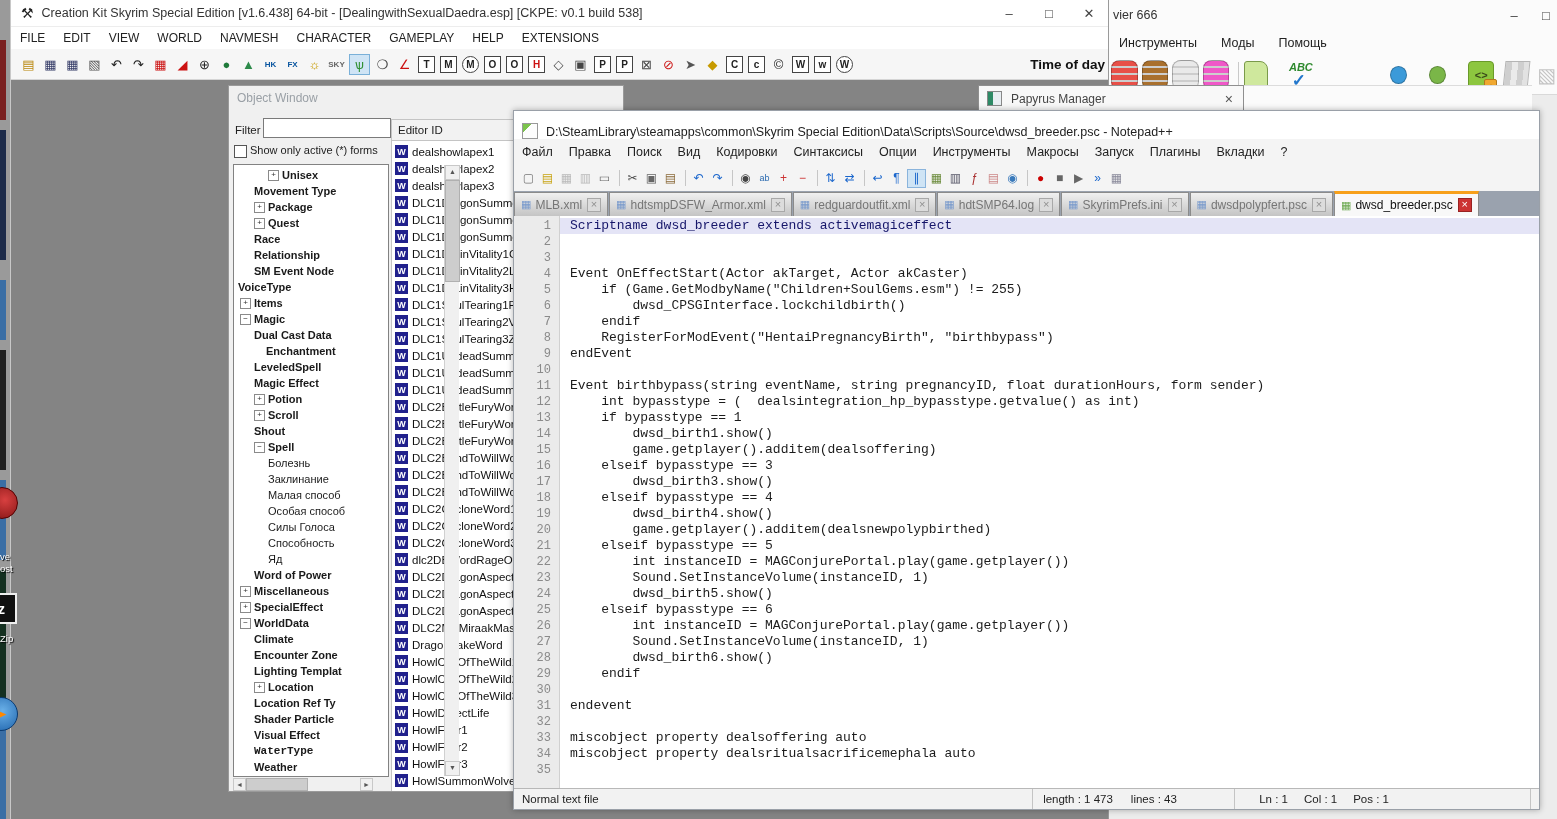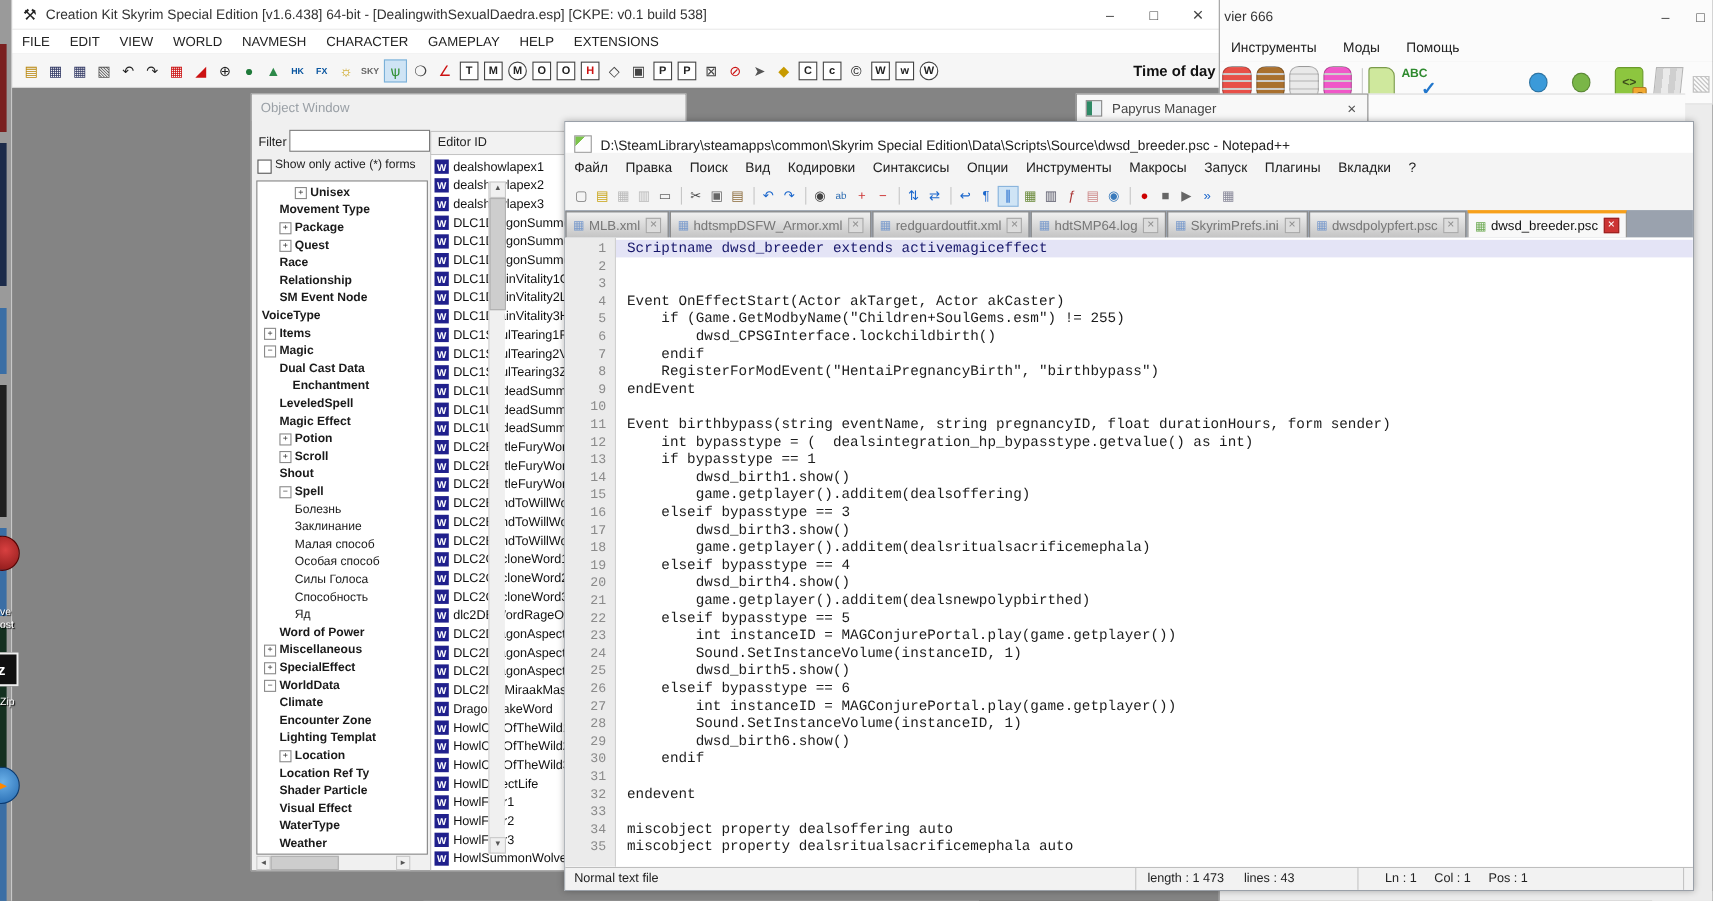--- a/index.html
+++ b/index.html
@@ -36,21 +36,21 @@
   #ra-title .ttl{font-size:12.5px;color:#333;padding-left:4px;}
   #ra-menu{height:26px;background:#fbfbfb;}
   #ra-menu .mi{font-size:12.5px;padding:0 14px 0 10px;}
   #ra-tools{height:38px;background:#fbfbfb;border-bottom:1px solid #d9d9d9;display:flex;align-items:center;padding-left:2px;}
   .cyl{width:26px;height:28px;border-radius:9px/8px;margin-right:4px;border:1px solid rgba(0,0,0,.25);}
   .vsep{width:1px;height:26px;background:#c9c9c9;margin:0 5px;}
   .sp{width:82px;}
   .dot{width:16px;height:16px;border-radius:50%;border:1px solid rgba(0,0,0,.25);margin-right:22px;}
   .scrollic{width:23px;height:26px;background:#cfe89d;border:1px solid #7a9a4a;border-radius:3px 8px 3px 3px;margin-right:6px;}
   .abcic{width:34px;height:28px;position:relative;margin-right:6px;}
-  .abcic .t{position:absolute;left:0;top:0;font-size:11px;font-weight:bold;color:#2f8a2f;}
+  .abcic .t{position:absolute;left:15px;top:0;font-size:11px;font-weight:bold;color:#2f8a2f;font-style:italic;}
   .abcic .chk{position:absolute;right:0;bottom:-2px;font-size:17px;font-weight:bold;color:#2277cc;}
   .codeic{width:26px;height:26px;background:#8dc63f;border:1px solid #6a9a2a;border-radius:4px;display:flex;align-items:center;justify-content:center;font-size:11px;font-weight:bold;color:#3a4a1a;margin-right:4px;position:relative;}
   .codeic .sub{position:absolute;right:-4px;bottom:-4px;width:11px;height:11px;background:#f0a830;border:1px solid #b07820;border-radius:2px;font-size:6px;display:flex;align-items:center;justify-content:center;color:#5a3a00;}
   .books{width:24px;height:26px;background:linear-gradient(90deg,#cfcfcf 0 6px,#eaeaea 6px 12px,#cfcfcf 12px 18px,#e2e2e2 18px 24px);border:1px solid #b5b5b5;transform:skewX(-6deg);margin:0 8px 0 6px;}
   .cubeic{font-size:20px;color:#c4c4c4;margin-right:2px;}
   
   #ow{position:absolute;left:228px;top:85px;width:396px;height:707px;background:#f0f0f0;
       border:1px solid #9a9a9a;box-sizing:border-box;z-index:20;}
   #ow-titlebar{height:24px;display:flex;align-items:center;padding-left:8px;background:#f0f0f0;}
   #ow-titlebar .ttl{font-size:12px;color:#9aa0a6;text-align:center;}
@@ -360,21 +360,21 @@
         </div>
         <div class="trow b" style="padding-left: 20px;">
           <span class="tlab">Location Ref Ty</span>
         </div>
         <div class="trow b" style="padding-left: 20px;">
           <span class="tlab">Shader Particle</span>
         </div>
         <div class="trow b" style="padding-left: 20px;">
           <span class="tlab">Visual Effect</span>
         </div>
-        <div class="trow b" style="padding-left: 20px;">
+        <div class="trow b" style="padding-left: 20px; font-family: Liberation Mono, monospace;">
           <span class="tlab">WaterType</span>
         </div>
         <div class="trow b" style="padding-left: 20px;">
           <span class="tlab">Weather</span>
         </div>
       </div>
     <div id="ow-vscroll">
       <span class="arr" style="top:0">▲</span>
       <span class="thumb"></span>
       <span class="arr" style="bottom:0">▼</span>
@@ -695,21 +695,20 @@
           <div class="cl">    RegisterForModEvent("HentaiPregnancyBirth", "birthbypass")</div>
           <div class="cl">endEvent</div>
           <div class="cl"> </div>
           <div class="cl">Event birthbypass(string eventName, string pregnancyID, float durationHours, form sender)</div>
           <div class="cl">    int bypasstype = (  dealsintegration_hp_bypasstype.getvalue() as int)</div>
           <div class="cl">    if bypasstype == 1</div>
           <div class="cl">        dwsd_birth1.show()</div>
           <div class="cl">        game.getplayer().additem(dealsoffering)</div>
           <div class="cl">    elseif bypasstype == 3</div>
           <div class="cl">        dwsd_birth3.show()</div>
-          <div class="cl">        game.getplayer().additem(dealsritualsacrificemephala)</div>
           <div class="cl">    elseif bypasstype == 4</div>
           <div class="cl">        dwsd_birth4.show()</div>
           <div class="cl">        game.getplayer().additem(dealsnewpolypbirthed)</div>
           <div class="cl">    elseif bypasstype == 5</div>
           <div class="cl">        int instanceID = MAGConjurePortal.play(game.getplayer())</div>
           <div class="cl">        Sound.SetInstanceVolume(instanceID, 1)</div>
           <div class="cl">        dwsd_birth5.show()</div>
           <div class="cl">    elseif bypasstype == 6</div>
           <div class="cl">        int instanceID = MAGConjurePortal.play(game.getplayer())</div>
           <div class="cl">        Sound.SetInstanceVolume(instanceID, 1)</div>

